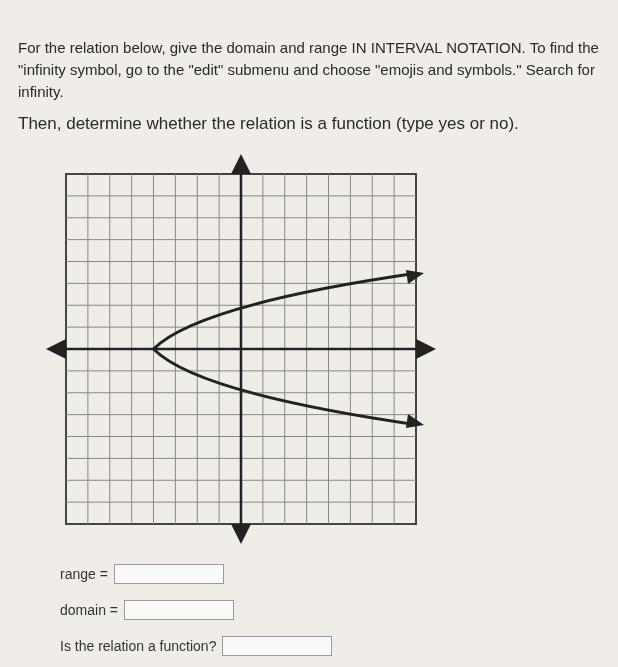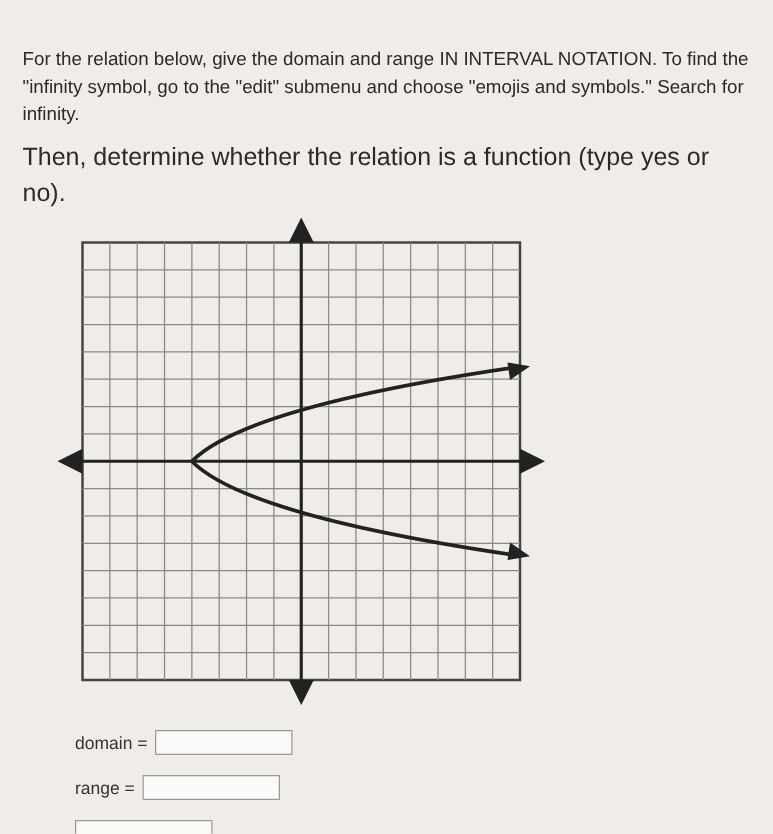--- a/index.html
+++ b/index.html
@@ -11,23 +11,23 @@
     padding: 12px 18px;
     color: #2a2a2a;
   }
   .instructions {
     font-size: 15px;
     line-height: 1.45;
     margin-bottom: 10px;
     margin-top: 25px;
   }
   .sub-instructions {
-    font-size: 20px;
+    font-size: 17px;
     line-height: 1.45;
-    margin-bottom: 4px;
+    margin-bottom: 17px;
   }
   .graph-area {
     width: 390px;
     height: 390px;
     margin: 0 0 20px 28px;
     position: relative;
   }
   .answers {
     margin-left: 42px;
     font-size: 14px;
@@ -101,23 +101,24 @@
 
     <path d="M 370 119.3 Q 151 151 107.5 195 Q 151 239 370 270.7" fill="none" stroke="#222" stroke-width="3"></path>
 
     <path d="M 360 116 L 378 119 L 362 130 z" fill="#222"></path>
     <path d="M 362 260 L 378 271 L 360 274 z" fill="#222"></path>
   </svg>
 </div>
 
 <div class="answers">
   <div class="answer-row">
+    <label>range =</label>
+    <input type="text" value="" style="">
+  </div>
+  <div class="answer-row">
     <label>domain =</label>
     <input type="text" value="" style="">
   </div>
   <div class="answer-row">
-    <label>range =</label>
-    <input type="text" value="" style="">
-  </div>
-  <div class="answer-row">
+    <label>Is the relation a function?</label>
     <input type="text" value="" style="">
   </div>
 </div>
 
 </body></html>

